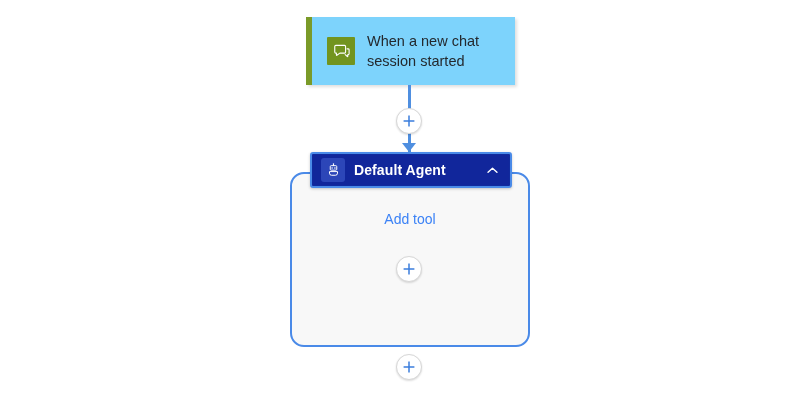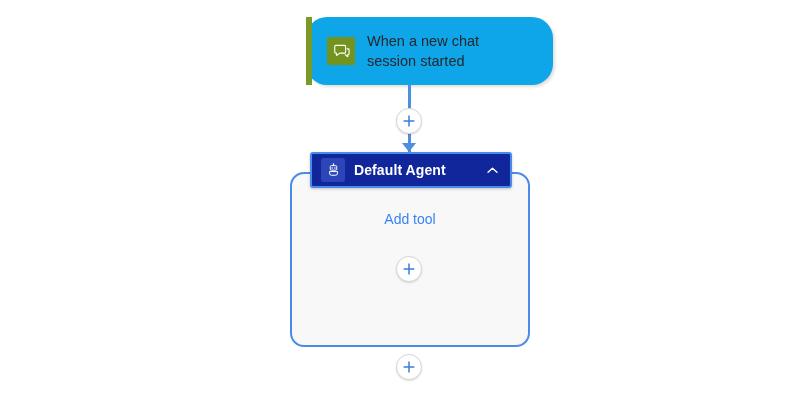--- a/index.html
+++ b/index.html
@@ -22,28 +22,27 @@
     width: 800px;
     height: 400px;
     background: #ffffff;
   }
 
   
   .trigger-card {
     position: absolute;
     left: 306px;
     top: 17px;
-    width: 247px;
+    width: 209px;
     height: 68px;
-    background: #0ea5e9;
+    background: #7dd3fc;
     box-shadow: 2px 2px 3px rgba(0,0,0,0.13);
     display: flex;
     align-items: center;
     box-sizing: border-box;
-    border-radius: 21px;
   }
   .trigger-accent {
     position: absolute;
     left: 0;
     top: 0;
     width: 6px;
     height: 100%;
     background: #7a9a28;
   }
   .trigger-icon {

